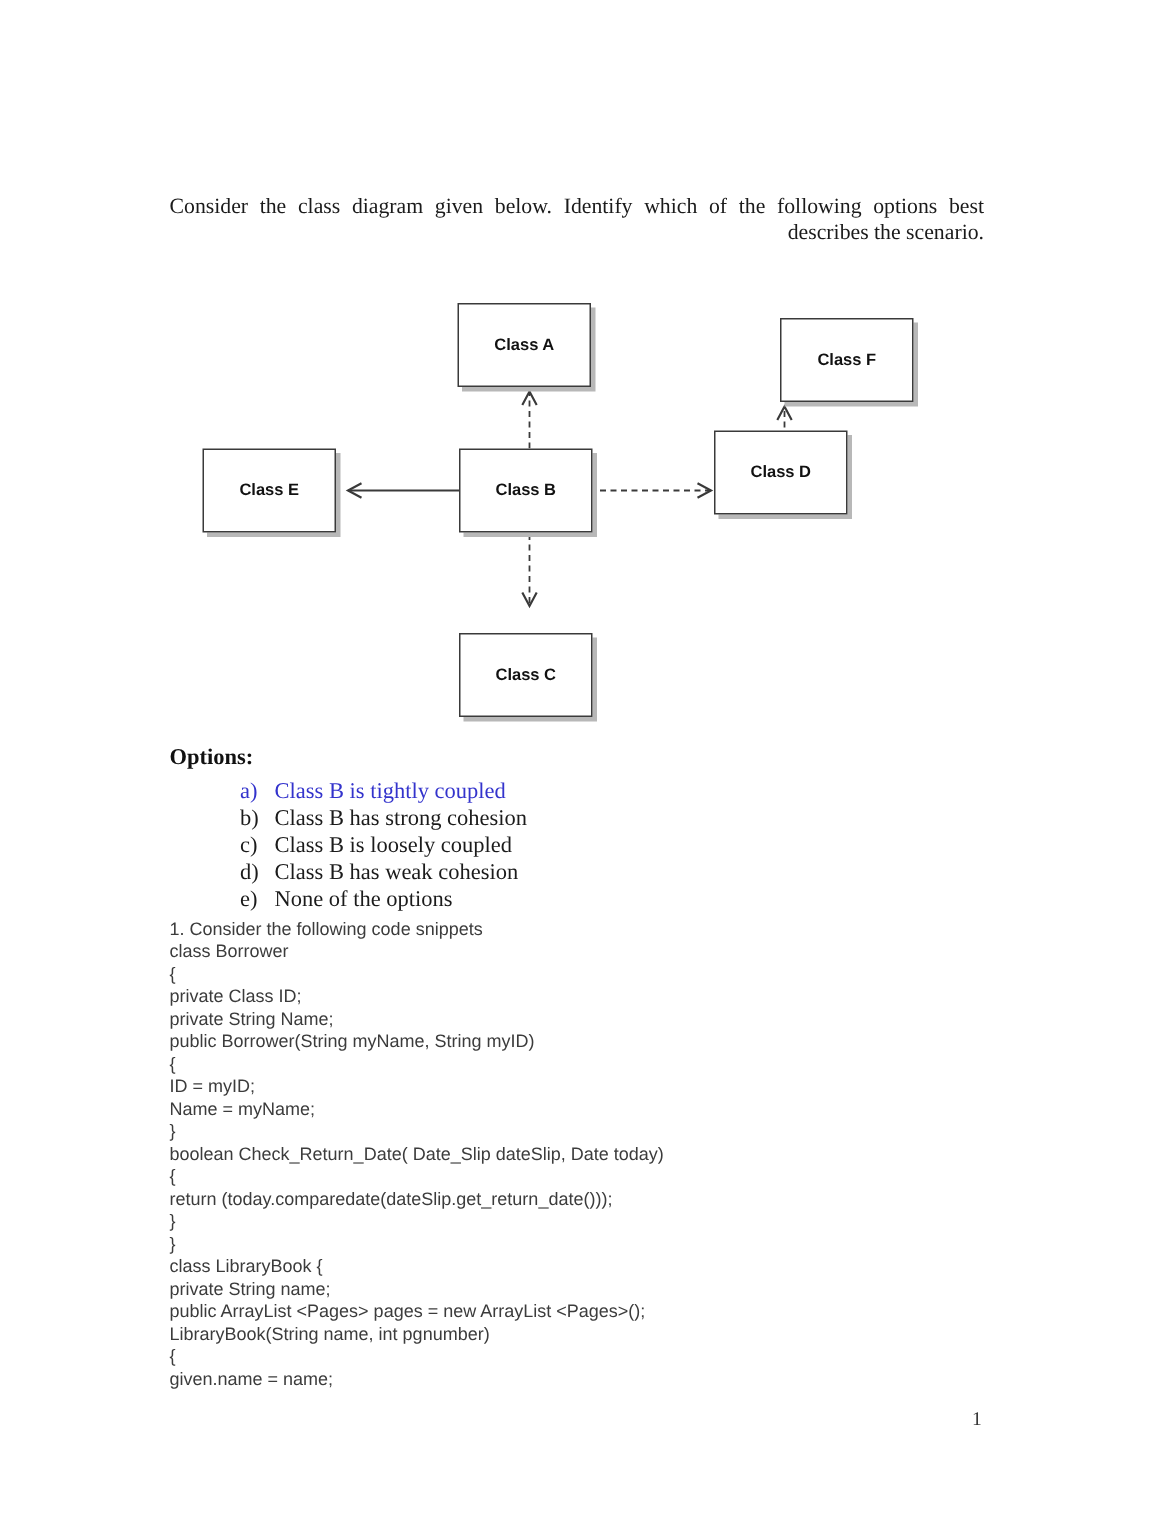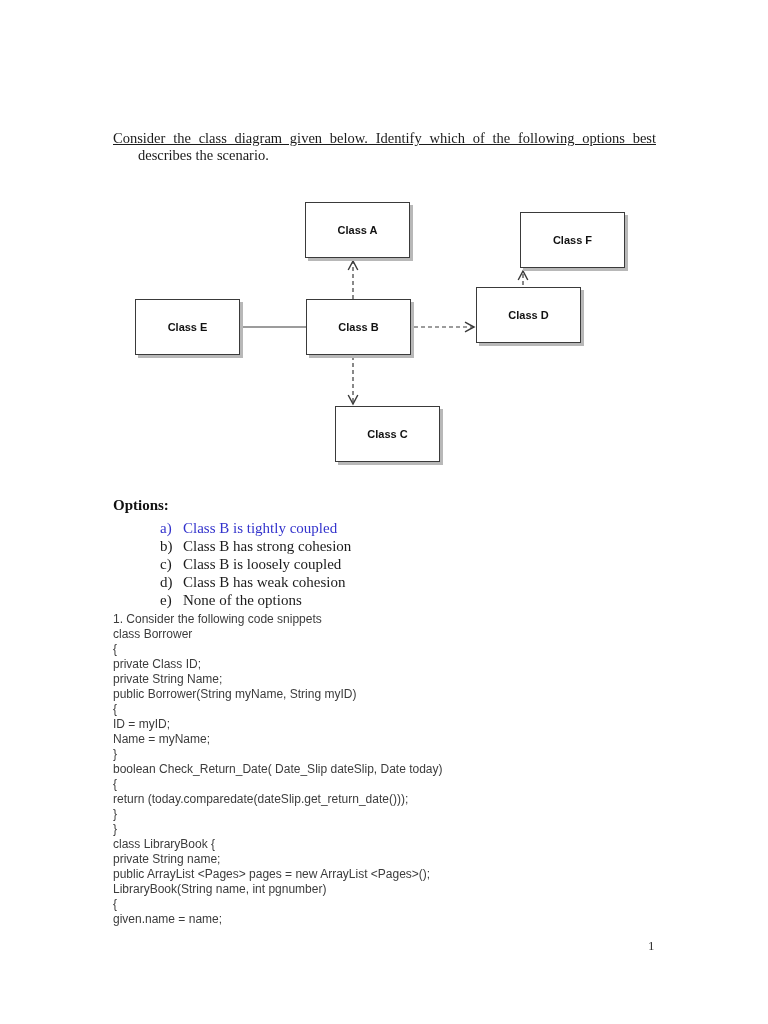--- a/index.html
+++ b/index.html
@@ -17,46 +17,46 @@
   
   .question {
     position: absolute;
     left: 113px;
     top: 130px;
     width: 543px;
     font-size: 14.5px;
     line-height: 17px;
     color: #1b1b1b;
   }
-  .question .q-line1 { text-align: justify; text-align-last: justify; text-decoration: underline; }
-  .question .q-line2 { padding-left: 25px; }
+  .question .q-line1 { text-align: justify; text-align-last: justify; }
+  .question .q-line2 { padding-left: 25px; text-align: right; }
 
   
   .diagram { position: absolute; left: 0; top: 0; width: 768px; height: 1024px; pointer-events: none; }
   .class-box {
     position: absolute;
-    width: 105px;
+    width: 89px;
     height: 56px;
     background: #ffffff;
     border: 1.5px solid #3a3a3a;
     box-shadow: 3px 3px 0 #b8b8b8;
     display: flex;
     align-items: center;
     justify-content: center;
     font-family: "Liberation Sans", sans-serif;
     font-weight: bold;
     font-size: 11px;
     color: #111111;
   }
   .box-a { left: 305px; top: 202px; }
   .box-f { left: 476px; top: 212px; margin-left: 44px; }
   .box-e { left: 135px; top: 299px; }
   .box-b { left: 306px; top: 299px; }
   .box-d { left: 476px; top: 287px; text-align: center; }
-  .box-c { left: 306px; top: 406px; margin-left: 29px; }
+  .box-c { left: 306px; top: 422px; }
   .arrows { position: absolute; left: 130px; top: 195px; }
 
   
   .options-heading {
     position: absolute;
     left: 113px;
     top: 497px;
     font-size: 15px;
     font-weight: bold;
     color: #111111;

